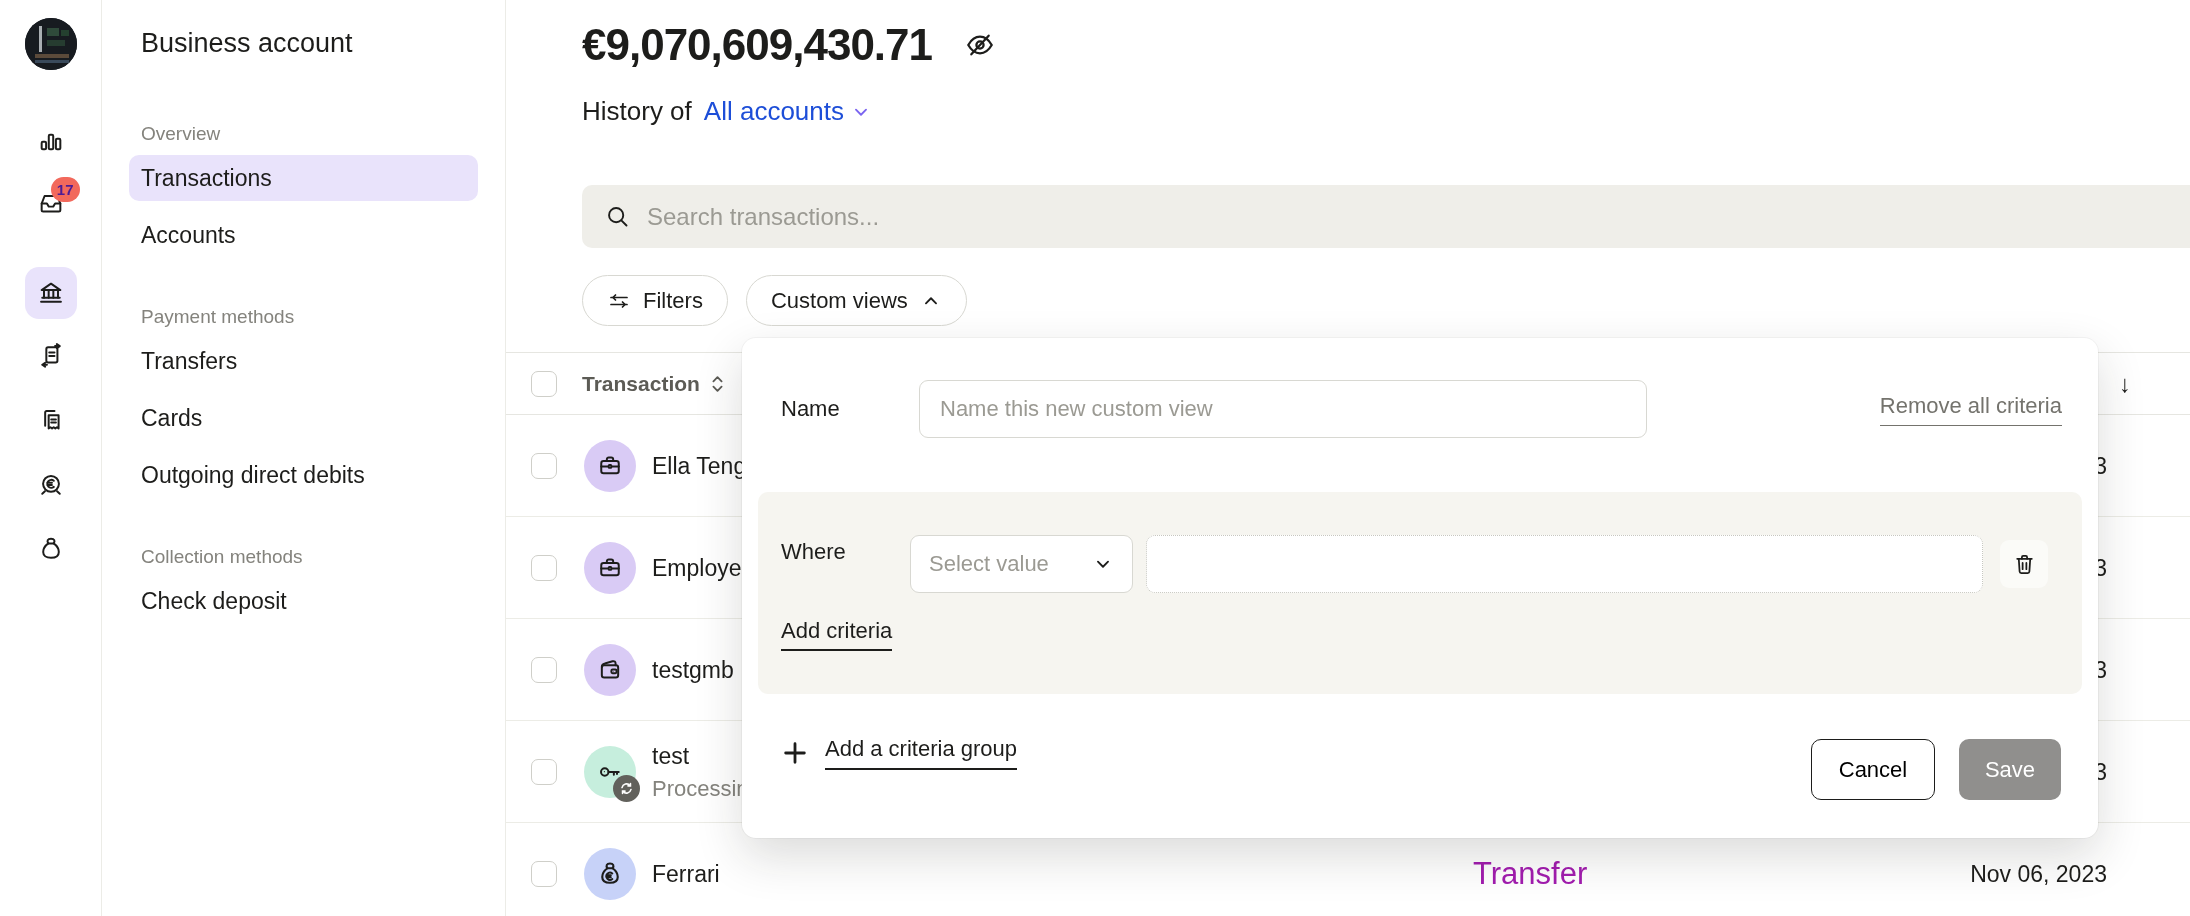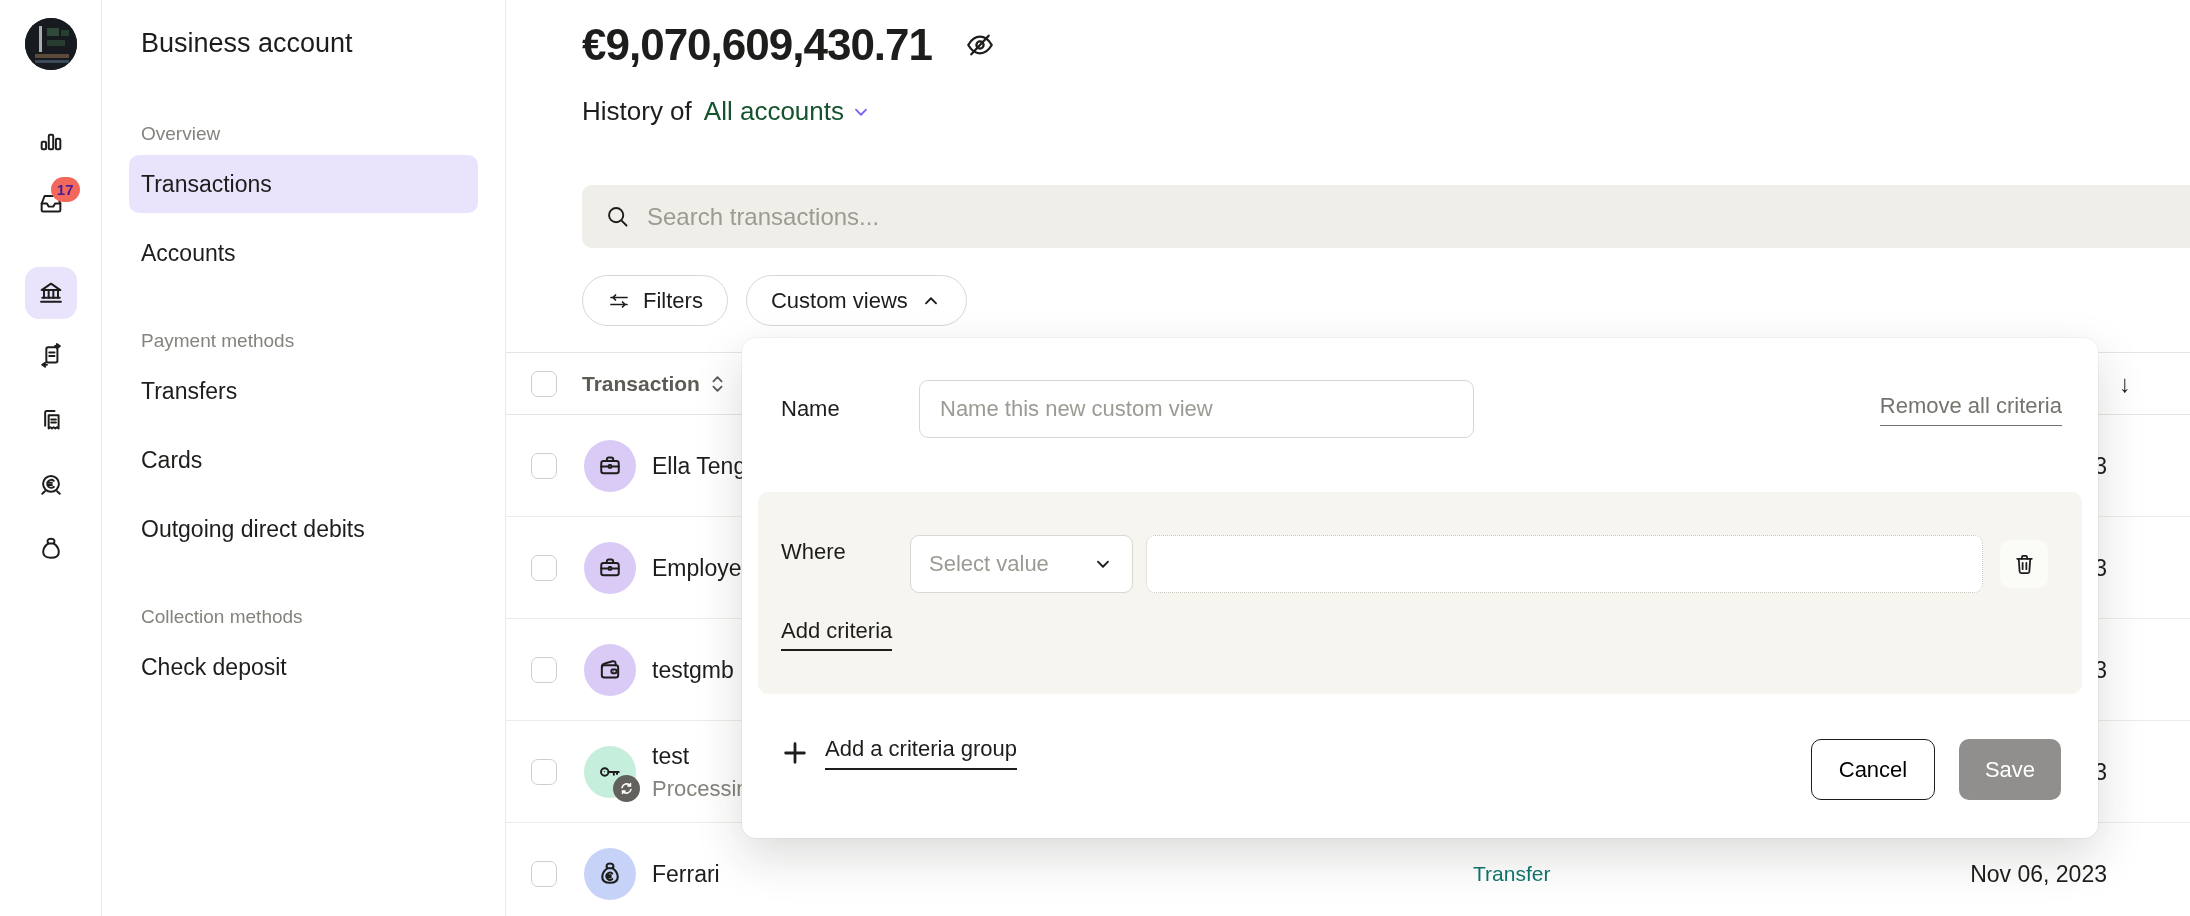--- a/index.html
+++ b/index.html
@@ -20,59 +20,59 @@
   .rail-tile { width:52px; height:52px; border-radius:14px; background:#e9e3fb; display:flex; align-items:center; justify-content:center; }
   .badge { position:absolute; top:-12px; right:-15px; min-width:25px; height:25px; padding:0 6px; border-radius:13px;
            background:#f2695c; color:#4c1d95; font-size:15px; font-weight:700; display:flex; align-items:center; justify-content:center; }
 
   
   .sidebar { position:absolute; left:102px; top:0; width:404px; height:916px; background:#fff; border-right:1px solid #ecece7; padding:28px 27px 0 27px; z-index:4; }
   .sb-title { font-size:27px; font-weight:500; margin-left:12px; }
   .sb-label { font-size:19px; color:#84837d; margin:0 0 10px 12px; }
   .sb-label.first { margin-top:64px; }
   .sb-label.gap { margin-top:48px; }
-  .sb-item { height:58px; border-radius:10px; display:flex; align-items:center; padding:0 12px; font-size:23px; color:#1d1d1b; margin-bottom:11px; cursor:pointer; }
+  .sb-item { height:46px; border-radius:10px; display:flex; align-items:center; padding:0 12px; font-size:23px; color:#1d1d1b; margin-bottom:11px; cursor:pointer; }
   .sb-item.active { background:#e9e3fb; }
 
   
   .main { position:absolute; left:506px; top:0; right:0; height:916px; }
   .balance-row { position:absolute; left:76px; top:20px; display:flex; align-items:center; gap:26px; }
   .balance { font-size:44px; font-weight:700; letter-spacing:-1px; }
   .eye-btn { width:44px; height:44px; display:flex; align-items:center; justify-content:center; cursor:pointer; }
   .history-row { position:absolute; left:76px; top:96px; display:flex; align-items:center; gap:12px; font-size:26px; font-weight:500; }
-  .history-link { color:#14532d; display:flex; align-items:center; gap:6px; cursor:pointer; }
+  .history-link { color:#1d4ed8; display:flex; align-items:center; gap:6px; cursor:pointer; }
 
   .search { position:absolute; left:76px; right:-14px; top:185px; height:63px; background:#efeee9; border-radius:10px; display:flex; align-items:center; padding:0 22px; gap:16px; }
   .search input { flex:1; border:none; outline:none; background:transparent; font-size:24px; font-family:inherit; color:#1d1d1b; }
   .search input::placeholder { color:#9b9a93; }
 
   .toolbar { position:absolute; left:76px; top:275px; display:flex; gap:18px; }
   .pill { height:51px; border:1px solid #d8d8d2; border-radius:26px; background:#fff; display:flex; align-items:center; gap:12px; padding:0 24px; font-size:22px; cursor:pointer; }
 
   
   .table { position:absolute; left:0; right:0; top:352px; }
   .thead { position:relative; height:63px; border-top:1px solid #e6e6e1; border-bottom:1px solid #e6e6e1; }
   .th-label { position:absolute; left:76px; top:50%; transform:translateY(-50%); display:flex; align-items:center; gap:10px; font-size:21px; font-weight:700; color:#5c5b55; }
   .date-sort { position:absolute; right:59px; top:50%; transform:translateY(-50%); font-size:24px; color:#1d1d1b; }
   .row { position:relative; height:102px; border-bottom:1px solid #ecece6; background:#fff; }
   .checkbox { position:absolute; left:25px; top:50%; transform:translateY(-50%); width:26px; height:26px; border:1.5px solid #cfcfc9; border-radius:7px; background:#fff; cursor:pointer; }
   .thead .checkbox { left:25px; }
   .row-avatar { position:absolute; left:78px; top:50%; transform:translateY(-50%); width:52px; height:52px; border-radius:50%; display:flex; align-items:center; justify-content:center; }
   .av-purple { background:#d9cbf5; } .av-mint { background:#c6eedd; } .av-blue { background:#c7d2f8; }
   .row-name { position:absolute; left:146px; top:50%; transform:translateY(-50%); font-size:23px; }
   .row-name .sub { font-size:22px; color:#84837d; margin-top:6px; }
-  .row-method { position:absolute; left:967px; top:50%; transform:translateY(-50%); font-size:21px; color:#0f766e; }
+  .row-method { position:absolute; left:967px; top:50%; transform:translateY(-50%); font-size:31px; color:#a21caf; }
   .row-date { position:absolute; right:83px; top:50%; transform:translateY(-50%); font-size:23px; color:#1d1d1b; }
   .sync-badge { position:absolute; right:-4px; bottom:-4px; width:27px; height:27px; border-radius:50%; background:#62615c; display:flex; align-items:center; justify-content:center; }
 
   
   .popover { position:absolute; left:742px; top:338px; width:1356px; height:500px; background:#fff; border-radius:14px;
              box-shadow:0 18px 48px rgba(29,29,27,.16), 0 0 0 1px rgba(29,29,27,.04); z-index:30; }
   .pop-name-label { position:absolute; left:39px; top:42px; height:58px; display:flex; align-items:center; font-size:22px; }
-  .pop-name-input { position:absolute; left:177px; top:42px; width:555px; height:58px; border:1px solid #d8d8d2; border-radius:9px; padding:0 20px; font-size:22px; font-family:inherit; outline:none; color:#1d1d1b; }
+  .pop-name-input { position:absolute; left:177px; top:42px; width:728px; height:58px; border:1px solid #d8d8d2; border-radius:9px; padding:0 20px; font-size:22px; font-family:inherit; outline:none; color:#1d1d1b; }
   .pop-name-input::placeholder { color:#9b9a93; }
   .remove-all { position:absolute; right:36px; top:42px; height:58px; display:flex; align-items:center; cursor:pointer; }
   .remove-all span { font-size:22px; color:#74736d; border-bottom:1.5px solid #74736d; padding-bottom:6px; }
 
   .criteria-group { position:absolute; left:16px; right:16px; top:154px; height:202px; background:#f6f5f0; border-radius:10px; }
   .where-label { position:absolute; left:23px; top:31px; height:58px; display:flex; align-items:center; font-size:22px; }
   .select-btn { position:absolute; left:152px; top:43px; width:223px; height:58px; background:#fff; border:1px solid #d8d8d2; border-radius:9px;
                 display:flex; align-items:center; justify-content:space-between; padding:0 18px; cursor:pointer; }
   .select-btn .ph { font-size:22px; color:#9b9a93; }
   .value-field { position:absolute; left:388px; top:43px; width:837px; height:58px; background:#fff; border:1.5px dotted #c7c7c0; border-radius:9px; }

